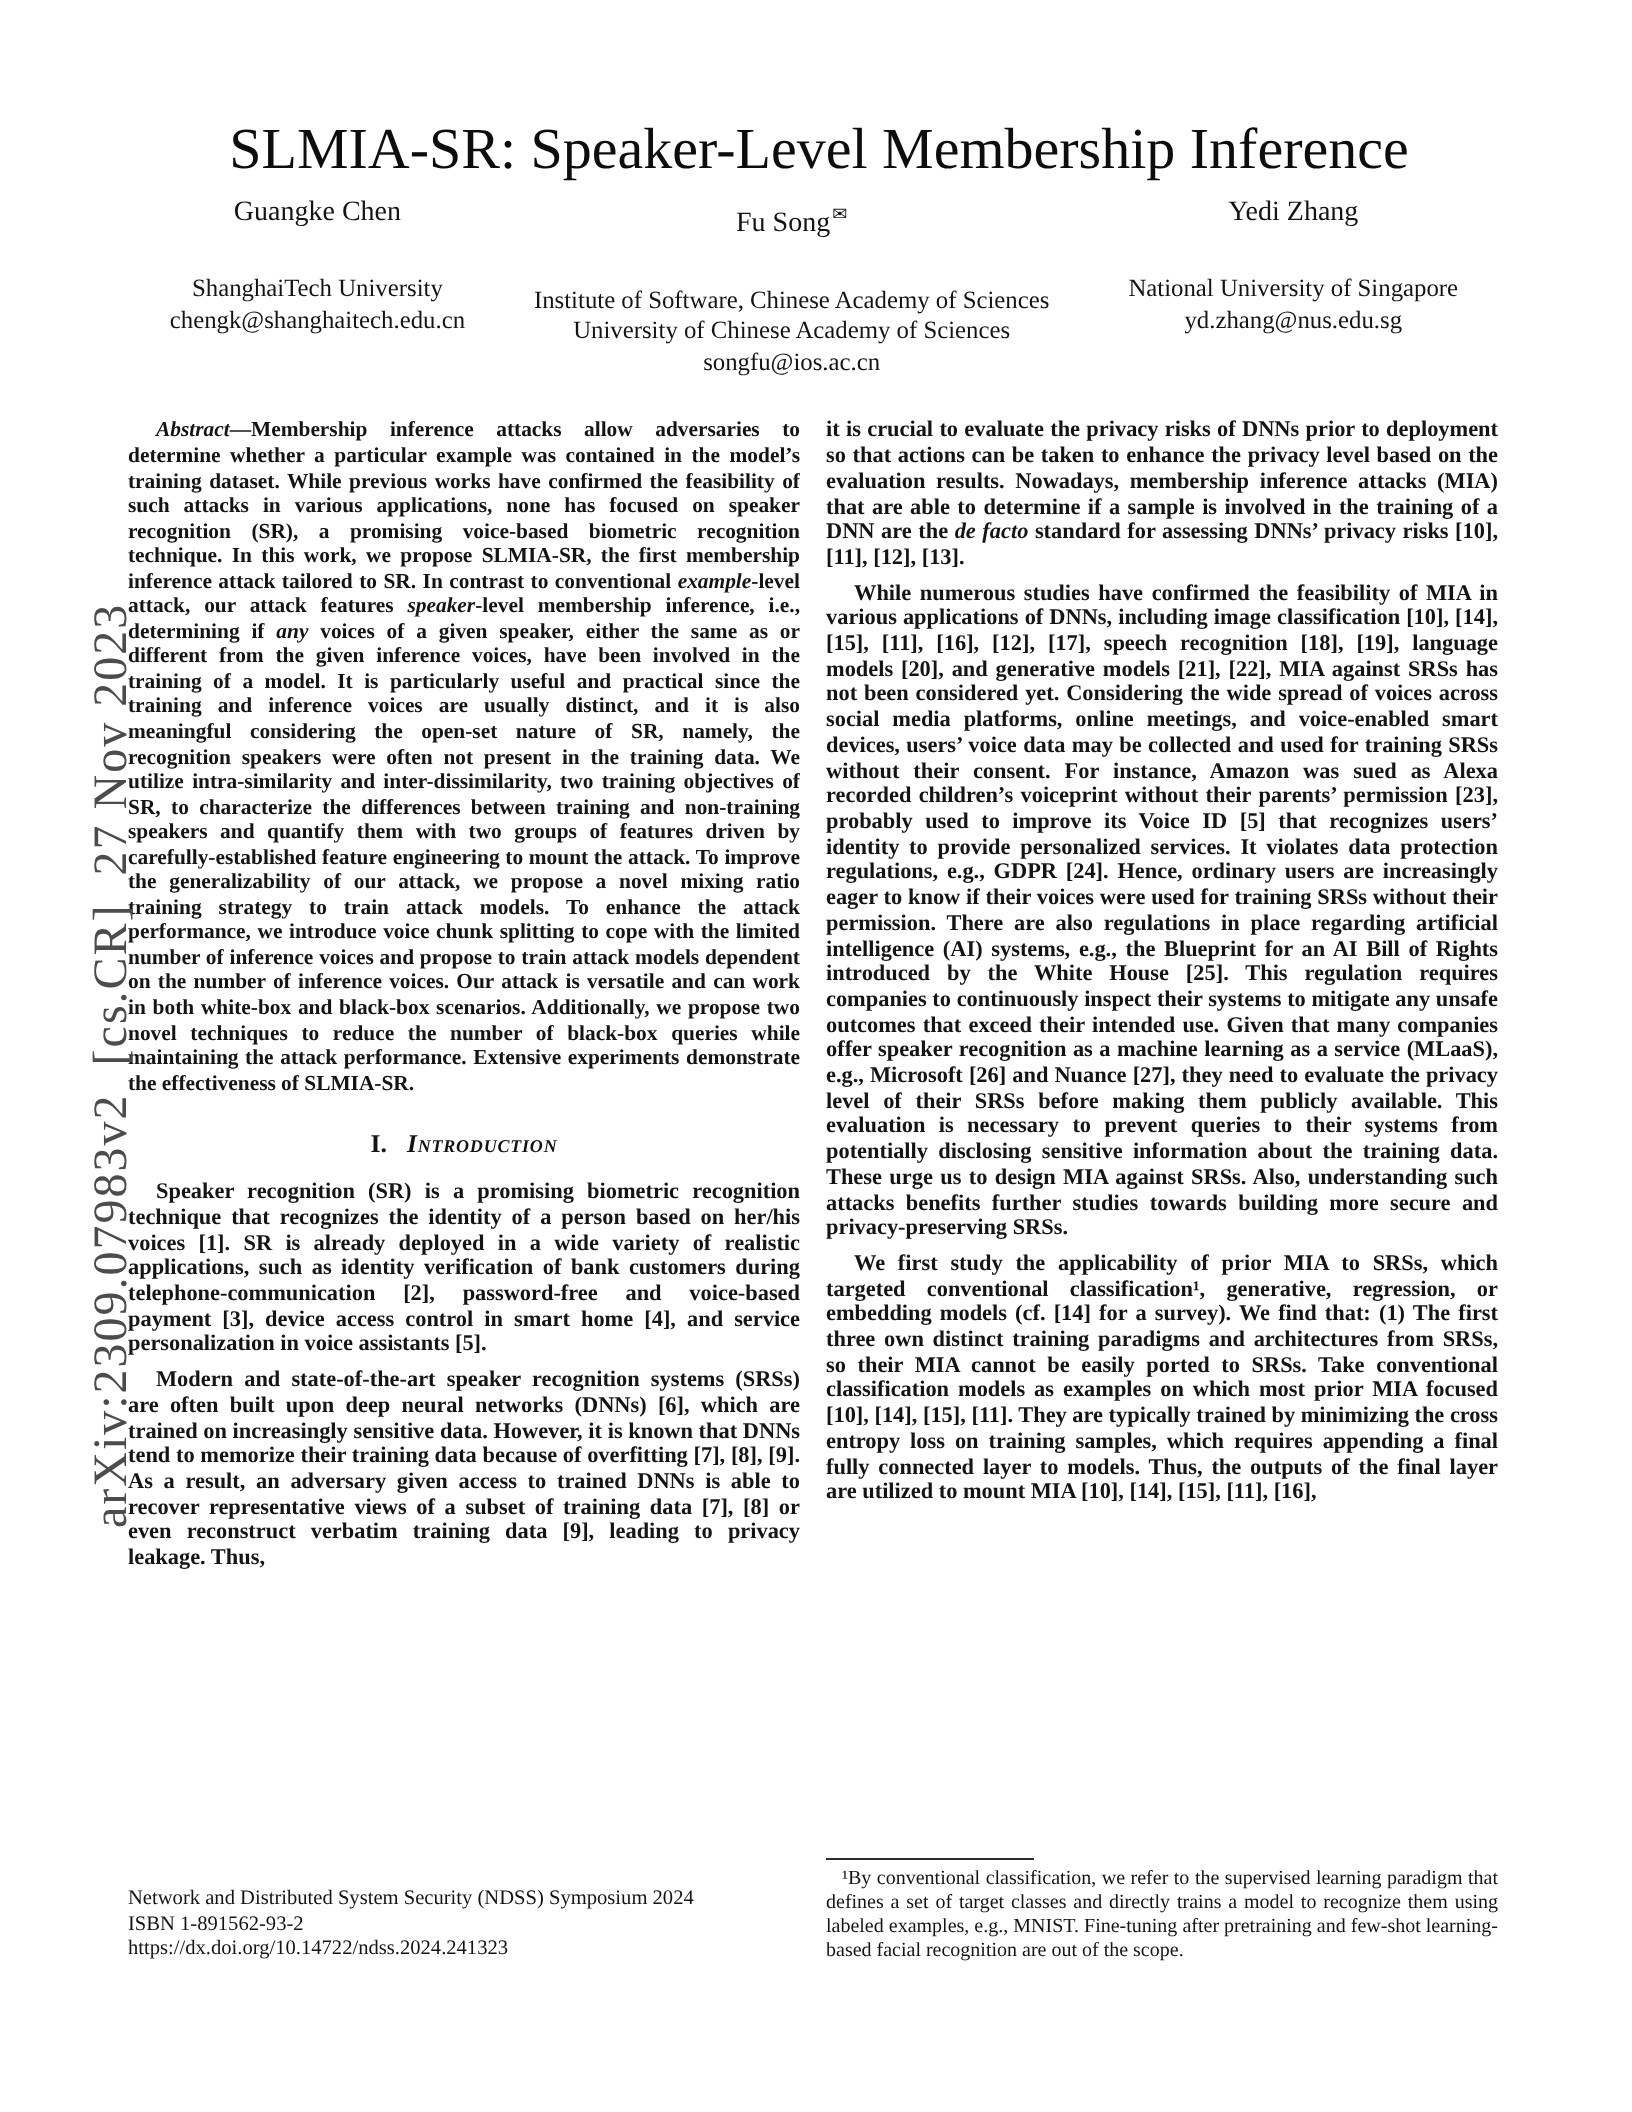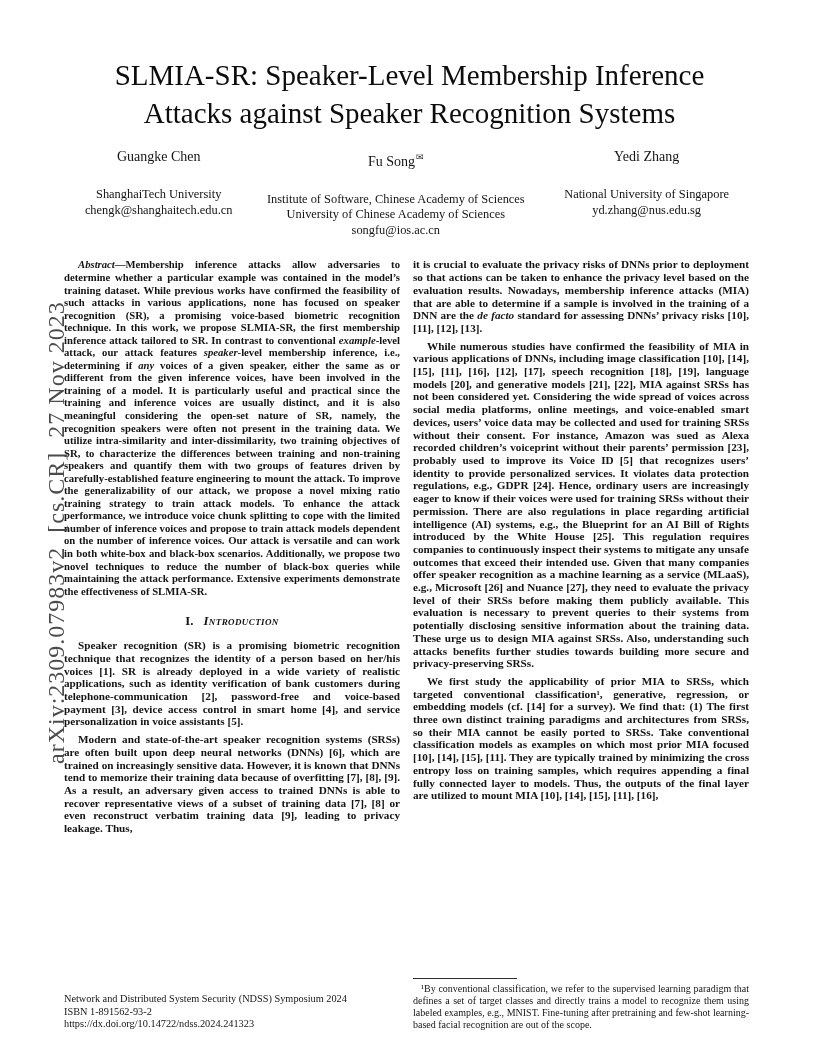--- a/index.html
+++ b/index.html
@@ -14,21 +14,21 @@
   .arxiv-stamp {
     position:absolute; left:16px; top:792px;
     transform:rotate(-90deg); transform-origin:0 0;
     white-space:pre; font-size:24px; letter-spacing:1px; color:#4c4c4c;
     font-family:"Liberation Serif","DejaVu Serif",serif;
   }
 
   
   .title {
     text-align:center; font-weight:400; font-size:29px; line-height:38px;
-    margin-bottom:16px; color:#0d0d0d;
+    margin-bottom:4px; color:#0d0d0d;
   }
   .authors { display:flex; justify-content:space-between; align-items:flex-start; margin:0 2px 20px 2px; }
   .author { text-align:center; }
   .author.a0 { width:190px; }
   .author.a1 { width:218px; }
   .author.a2 { width:296px; }
   .author .name { font-size:14px; line-height:18px; margin-bottom:21px; }
   .author .affil, .author .email { font-size:12.4px; line-height:15.6px; }
   .corresp { font-size:9px; vertical-align:super; margin-left:1px; }
 
@@ -61,21 +61,20 @@
 <body>
 
 <div class="page">
 
   <div class="arxiv-stamp">
     <span>arXiv:2309.07983v2  [cs.CR]  27 Nov 2023</span>
   </div>
 
   <h1 class="title">
     <span>SLMIA-SR: Speaker-Level Membership Inference</span><br>
-    <span>Attacks against Speaker Recognition Systems</span>
   </h1>
 
   <div class="authors">
     <div class="author a0">
       <div class="name">Guangke Chen</div>
       <div class="affil">ShanghaiTech University</div>
       <div class="email">chengk@shanghaitech.edu.cn</div>
     </div>
     <div class="author a2">
       <div class="name"><span>Fu Song</span><span class="corresp">✉</span></div>

